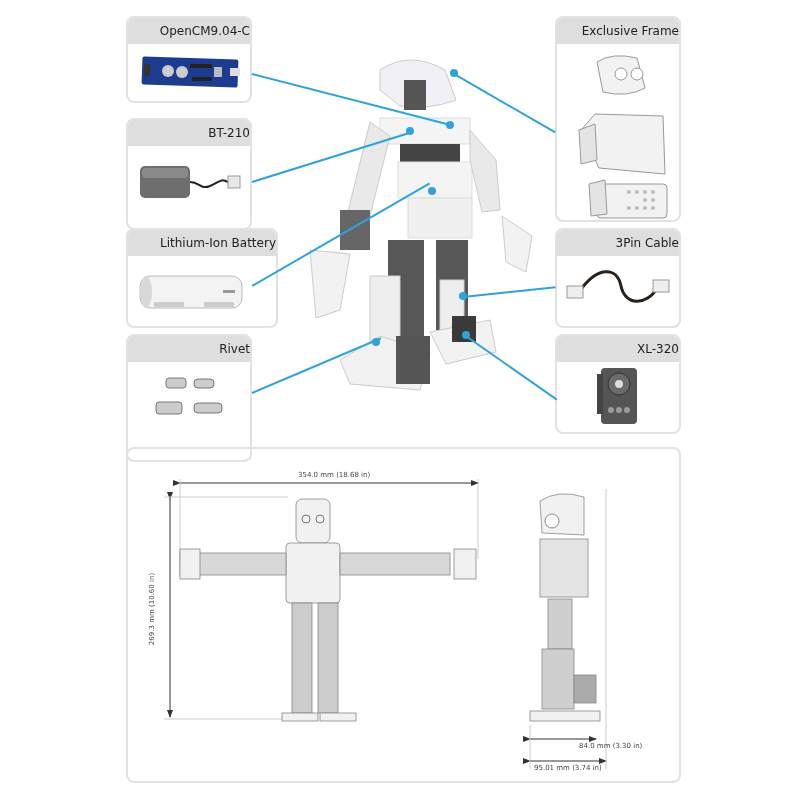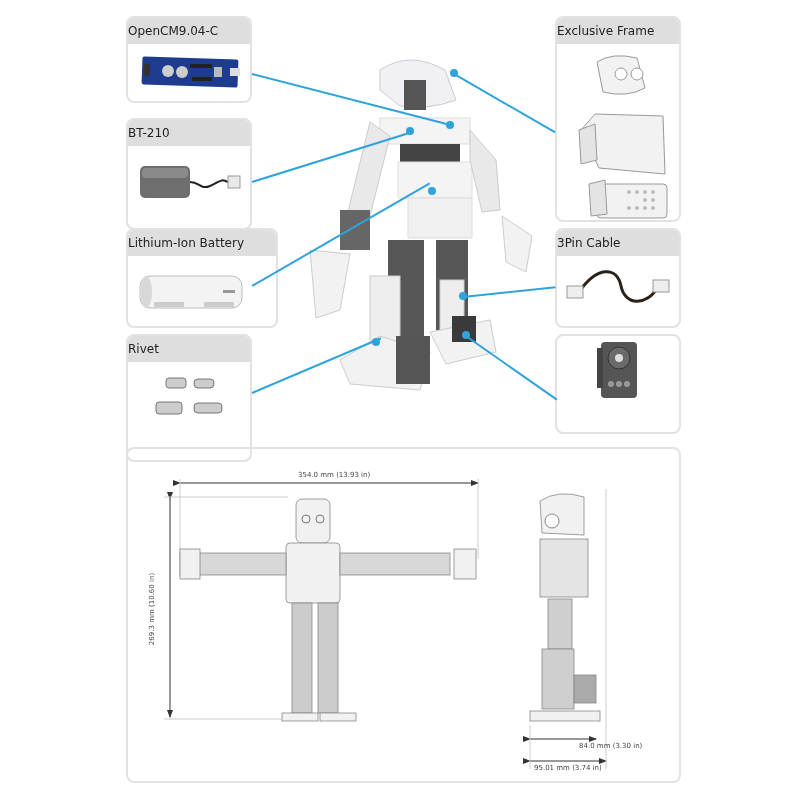--- a/index.html
+++ b/index.html
@@ -1,21 +1,21 @@
 <!DOCTYPE html>
 <html><head>
   <meta charset="utf-8">
   <style>
     html, body { margin: 0; padding: 0; background: #ffffff; }
     body { width: 800px; height: 800px; position: relative; overflow: hidden; font-family: "DejaVu Sans", sans-serif; }
     .card {
       position: absolute; background: #fff; border: 2px solid #e2e2e2; border-radius: 8px; box-sizing: border-box; overflow: hidden;
     }
     .card-head {
-      height: 26px; background: #dedede; color: #222; font-size: 12px; text-align: left; line-height: 26px; font-weight: 500;
+      height: 26px; background: #dedede; color: #222; font-size: 12px; text-align: right; line-height: 26px; font-weight: 500;
     }
     .card-body { position: relative; width: 100%; height: calc(100% - 26px); }
     .leader { position: absolute; height: 1.6px; background: #2ea3dc; transform-origin: 0 50%; }
     .dot { position: absolute; width: 8px; height: 8px; margin: -4px 0 0 -4px; border-radius: 50%; background: #2ea3dc; }
     .dims {
       position: absolute; left: 126px; top: 447px; width: 555px; height: 336px; border: 2px solid #e2e2e2; border-radius: 8px; box-sizing: border-box;
     }
     .dimtxt { position: absolute; font-size: 7px; color: #444; white-space: nowrap; }
     svg { display: block; }
   </style>
@@ -111,20 +111,21 @@
   <div class="card-body">
     <svg width="122" height="72" viewBox="0 0 122 72">
       <path d="M22 36 C40 10, 60 10, 64 30 S 90 50, 100 32" stroke="#2b2118" stroke-width="3" fill="none"></path>
       <rect x="10" y="30" width="16" height="12" fill="#eee" stroke="#999"></rect>
       <rect x="96" y="24" width="16" height="12" fill="#eee" stroke="#999"></rect>
     </svg>
   </div>
 </div>
 
 <div class="card" style="left:555px;top:334px;width:126px;height:100px;">
+  <div class="card-head">XL-320</div>
   <div class="card-body">
     <svg width="122" height="72" viewBox="0 0 122 72">
       <rect x="44" y="6" width="36" height="56" rx="4" fill="#555"></rect>
       <rect x="40" y="12" width="6" height="40" fill="#444"></rect>
       <circle cx="62" cy="22" r="11" fill="#6a6a6a" stroke="#333"></circle>
         <circle cx="62" cy="22" r="4" fill="#ddd"></circle>
       <circle cx="54" cy="48" r="3" fill="#999"></circle>
         <circle cx="62" cy="48" r="3" fill="#999"></circle>
         <circle cx="70" cy="48" r="3" fill="#999"></circle>
     </svg>
@@ -228,17 +229,17 @@
       <rect x="446" y="226" width="22" height="28" fill="#aaa"></rect>
       <rect x="402" y="262" width="70" height="10"></rect>
     </g>
     <circle cx="424" cy="72" r="7" fill="#fff" stroke="#888"></circle>
 
     <line x1="402" y1="290" x2="468" y2="290" stroke="#333" marker-end="url(#ah)" marker-start="url(#ah)"></line>
     <line x1="402" y1="312" x2="478" y2="312" stroke="#333" marker-end="url(#ah)" marker-start="url(#ah)"></line>
     <line x1="402" y1="276" x2="402" y2="320" stroke="#ccc"></line>
       <line x1="478" y1="40" x2="478" y2="320" stroke="#ccc"></line>
   </svg>
-  <div class="dimtxt" style="left:170px;top:22px;">354.0 mm (13.93 in)</div>
+  <div class="dimtxt" style="left:170px;top:22px;">354.0 mm (18.68 in)</div>
   <div class="dimtxt" style="left:-12px;top:156px;transform:rotate(-90deg);">269.3 mm (10.60 in)</div>
   <div class="dimtxt" style="left:408px;top:293px;padding-left:43px;">84.0 mm (3.30 in)</div>
   <div class="dimtxt" style="left:406px;top:315px;">95.01 mm (3.74 in)</div>
 </div>
 
 </body></html>

